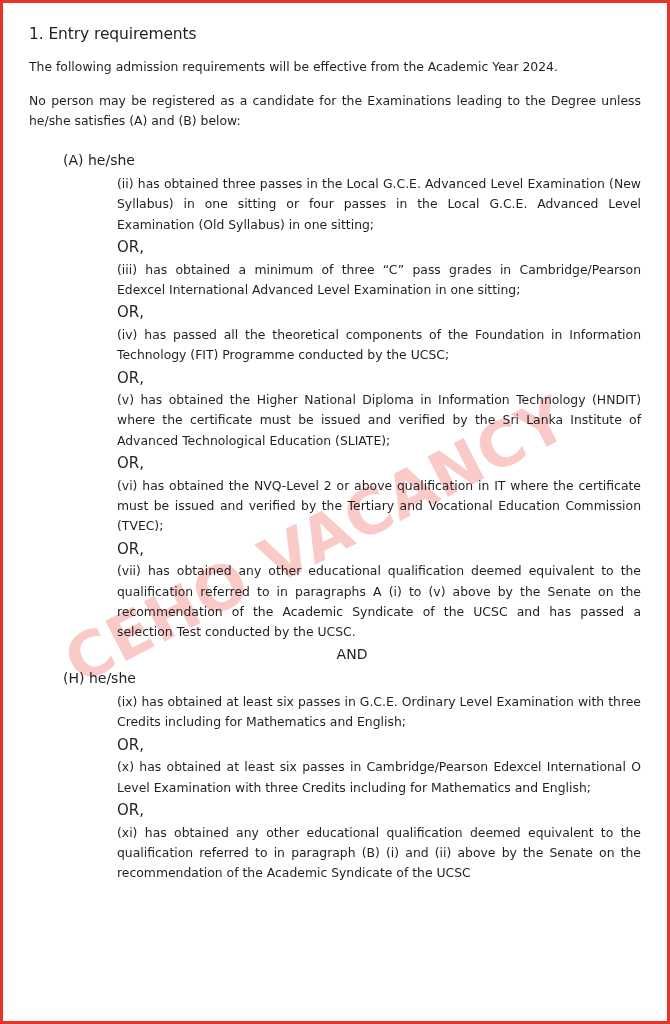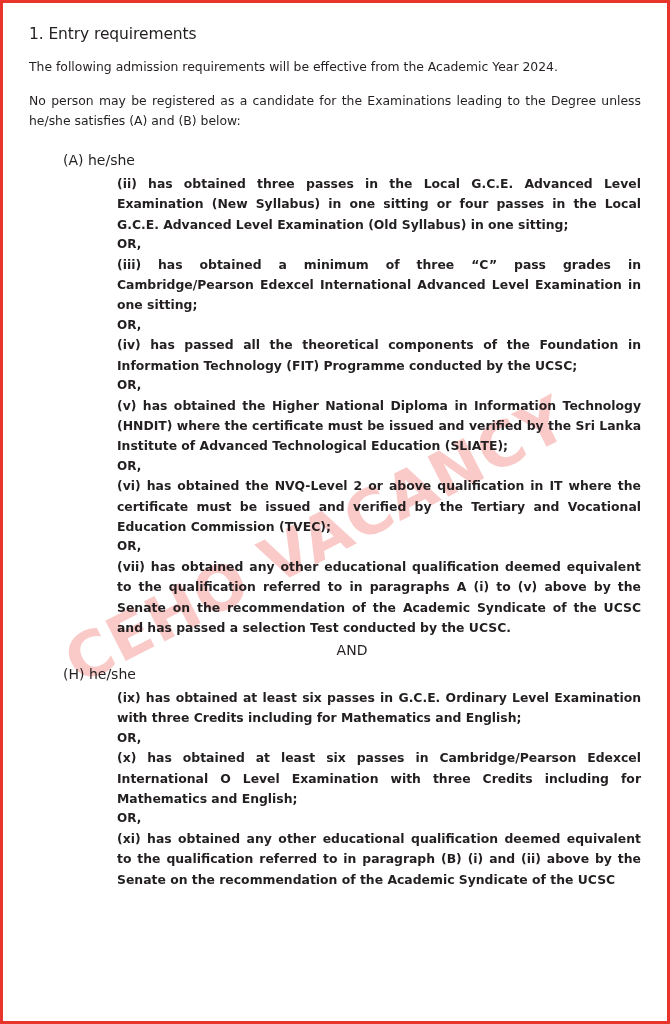--- a/index.html
+++ b/index.html
@@ -53,31 +53,30 @@
     margin: 0 0 2px 0;
     padding-left: 34px;
   }
   .lead.and {
     padding-left: 34px;
     margin-top: 0;
     text-align: center;
   }
   .items {
     padding-left: 88px;
-    font-weight: bold;
   }
   .item {
     font-size: 12.4px;
     line-height: 1.64;
     margin: 0 0 0 0;
     text-align: justify;
     text-justify: inter-word;
   }
   .or {
-    font-size: 12px;
+    font-size: 15px;
     line-height: 1.64;
     margin: 0;
     text-align: left;
   }
   .watermark {
     position: absolute;
     z-index: 1;
     left: 20px;
     top: 330px;
     width: 520px;

